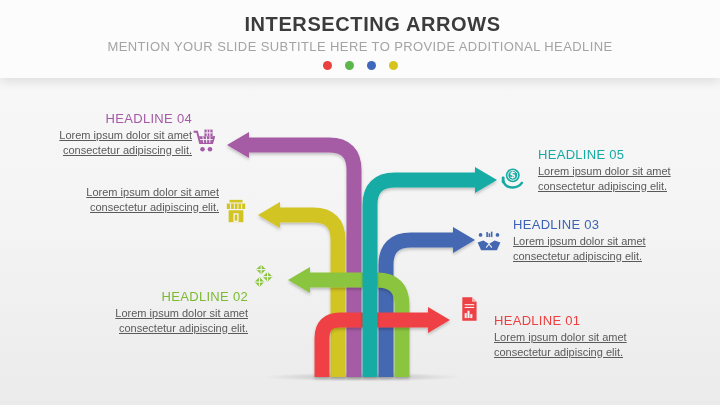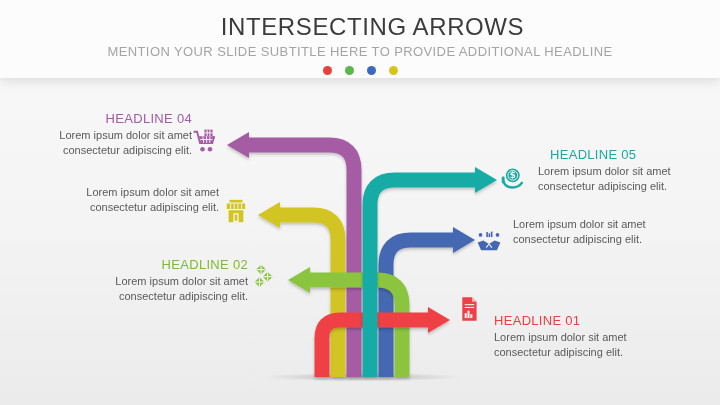--- a/index.html
+++ b/index.html
@@ -1,29 +1,29 @@
 <!DOCTYPE html>
 <html><head>
 <meta charset="utf-8">
 <style>
   html,body{margin:0;padding:0;}
   .slide{position:relative;width:720px;height:405px;overflow:hidden;
     font-family:"Liberation Sans",sans-serif;
     background:linear-gradient(180deg,#f9f9f9 0%,#f4f4f4 55%,#ebebeb 100%);}
   .header{position:absolute;top:0;left:0;right:0;height:78px;background:#fcfcfc;
     box-shadow:0 4px 10px rgba(0,0,0,.10);text-align:center;z-index:3;}
-  .title{margin:13px 0 0;font-size:24px;font-weight:normal;color:#3c3c3c;letter-spacing:.6px;padding-left:25px;}
+  .title{margin:13px 0 0;font-size:20px;font-weight:bold;color:#3c3c3c;letter-spacing:.6px;padding-left:25px;}
   .subtitle{margin:3px 0 0;font-size:13px;color:#a4a4a4;letter-spacing:.4px;}
   .dots{margin-top:7px;display:flex;justify-content:center;gap:13px;}
   .dot{width:9px;height:9px;border-radius:50%;}
   .graphic{position:absolute;left:0;top:0;z-index:1;}
   .item{position:absolute;width:175px;z-index:2;}
   .item.left{text-align:right;}
   .headline{font-size:13px;line-height:17px;letter-spacing:.3px;}
-  .body{font-size:11px;line-height:15px;color:#5a5a5a;margin-top:1px;}
+  .body{font-size:11px;line-height:15px;color:#5a5a5a;margin-top:1px;text-decoration:underline;}
   .icon{position:absolute;width:26px;height:26px;z-index:2;}
   .icon svg{width:100%;height:100%;display:block;}
 </style>
 </head>
 <body>
 
 <div class="slide">
 
   <div class="header">
     <h1 class="title">INTERSECTING ARROWS</h1>
@@ -84,29 +84,30 @@
   </svg>
 
   <div class="item left" style="top:110px;right:528px;">
     <div class="headline" style="color: rgb(165, 90, 165);">HEADLINE 04</div>
     <div class="body">Lorem ipsum dolor sit amet consectetur adipiscing elit.</div>
   </div>
   <div class="item left" style="top:184px;right:501px;">
     <div class="body">Lorem ipsum dolor sit amet consectetur adipiscing elit.</div>
   </div>
   <div class="item left" style="top:256px;right:472px;">
-    <div class="headline" style="color: rgb(124, 186, 50);">HEADLINE 02</div>
+    <div class="headline" style="color: rgb(124, 186, 50); margin-top: 32px;">HEADLINE 02</div>
     <div class="body">Lorem ipsum dolor sit amet consectetur adipiscing elit.</div>
   </div>
 
   <div class="item" style="top:146px;left:538px;">
-    <div class="headline" style="color: rgb(22, 170, 164); margin-left: 12px;">HEADLINE 05</div>
+    <div class="headline" style="color: rgb(22, 170, 164);">HEADLINE 05</div>
     <div class="body">Lorem ipsum dolor sit amet consectetur adipiscing elit.</div>
   </div>
   <div class="item" style="top:216px;left:513px;">
+    <div class="headline" style="color: rgb(59, 98, 181);">HEADLINE 03</div>
     <div class="body">Lorem ipsum dolor sit amet consectetur adipiscing elit.</div>
   </div>
   <div class="item" style="top:292px;left:494px;margin-top:20px;">
     <div class="headline" style="color: rgb(238, 62, 62);">HEADLINE 01</div>
     <div class="body">Lorem ipsum dolor sit amet consectetur adipiscing elit.</div>
   </div>
 
   <div class="icon" style="left: 192px; top: 128px; color: rgb(165, 91, 165);">
     <svg viewBox="0 0 24 24">
       <rect x="11.5" y="1.5" width="7.5" height="6" fill="currentColor"></rect>

